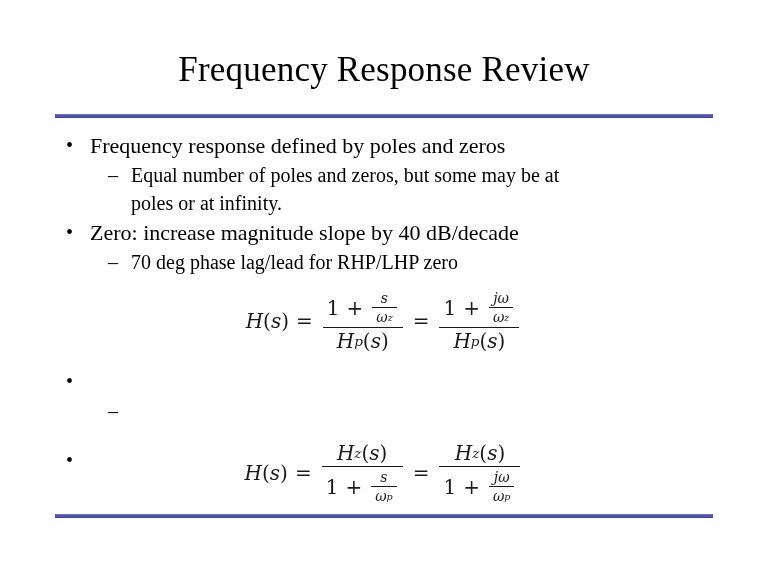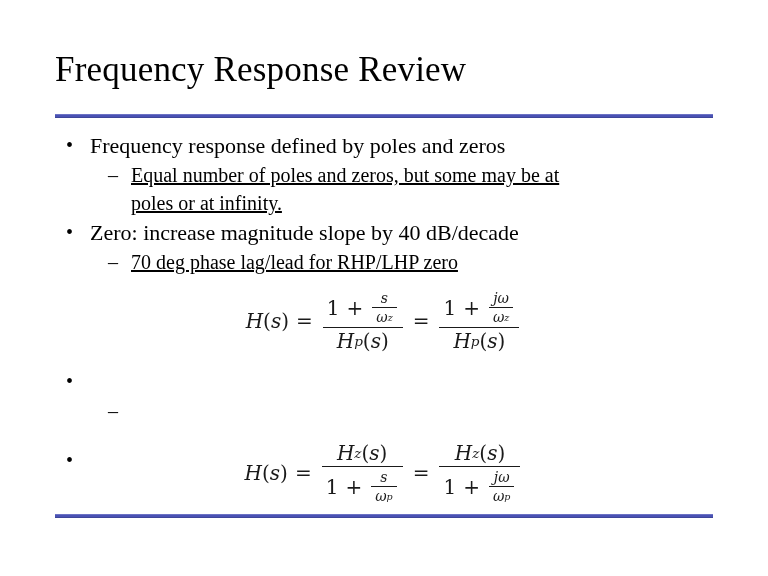--- a/index.html
+++ b/index.html
@@ -15,20 +15,21 @@
     font-family: "Liberation Serif", "DejaVu Serif", serif;
     color: #000000;
   }
 
   
   #slide-title {
     position: absolute;
     left: 55px;
     top: 48px;
     width: 658px;
+    text-align: center;
     font-size: 35px;
     line-height: 44px;
     font-weight: normal;
     letter-spacing: 0.2px;
     color: #000000;
     white-space: nowrap;
   }
 
   
   .rule {
@@ -77,21 +78,20 @@
   }
   .bullet-l2 > .marker {
     position: absolute;
     left: 108px;
     top: 0;
     font-size: 20px;
     line-height: 28px;
   }
   .bullet-l2 .cont {
     display: block;
-    text-decoration: underline;
   }
 
   
   .equation-row {
     display: flex;
     justify-content: center;
     align-items: center;
     color: #1a1a1a;
   }
   .eq {

